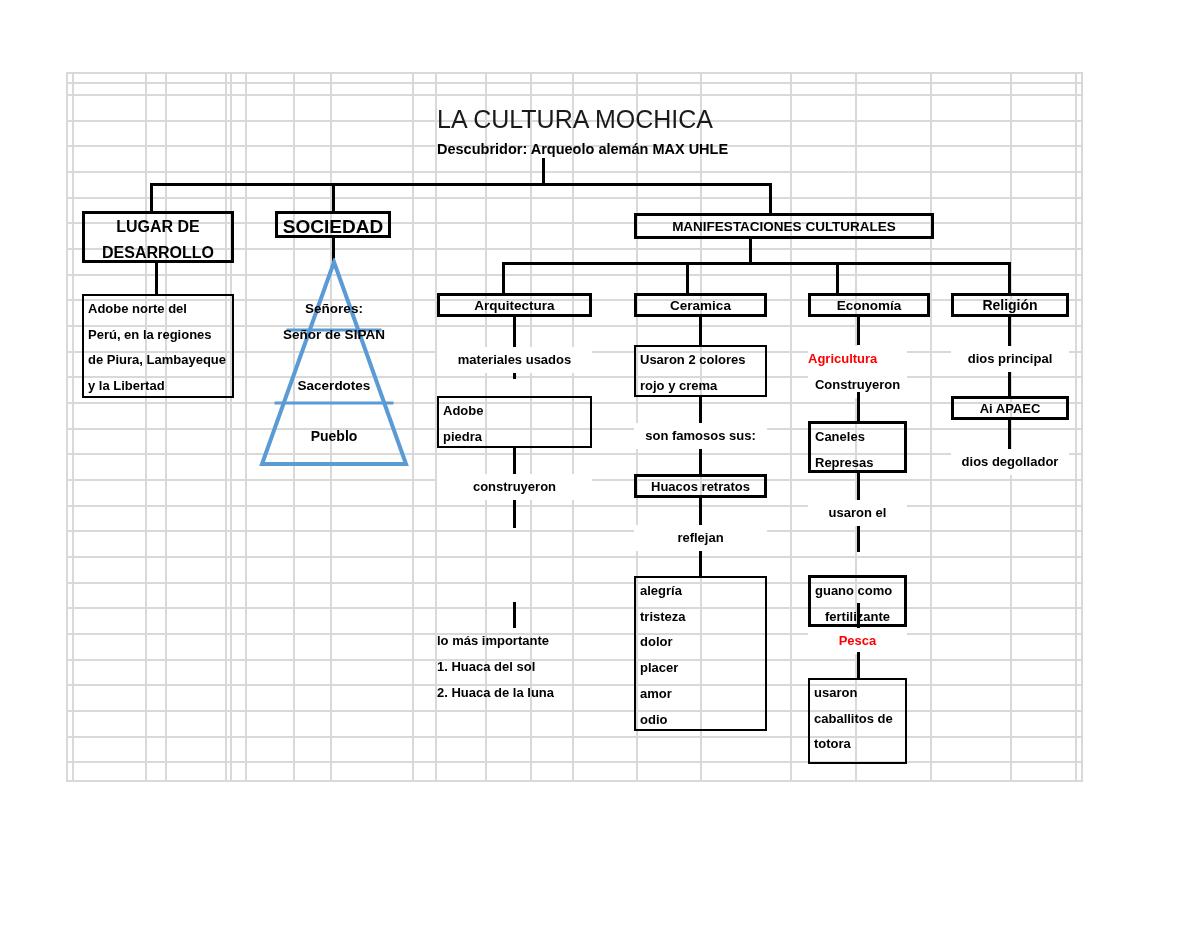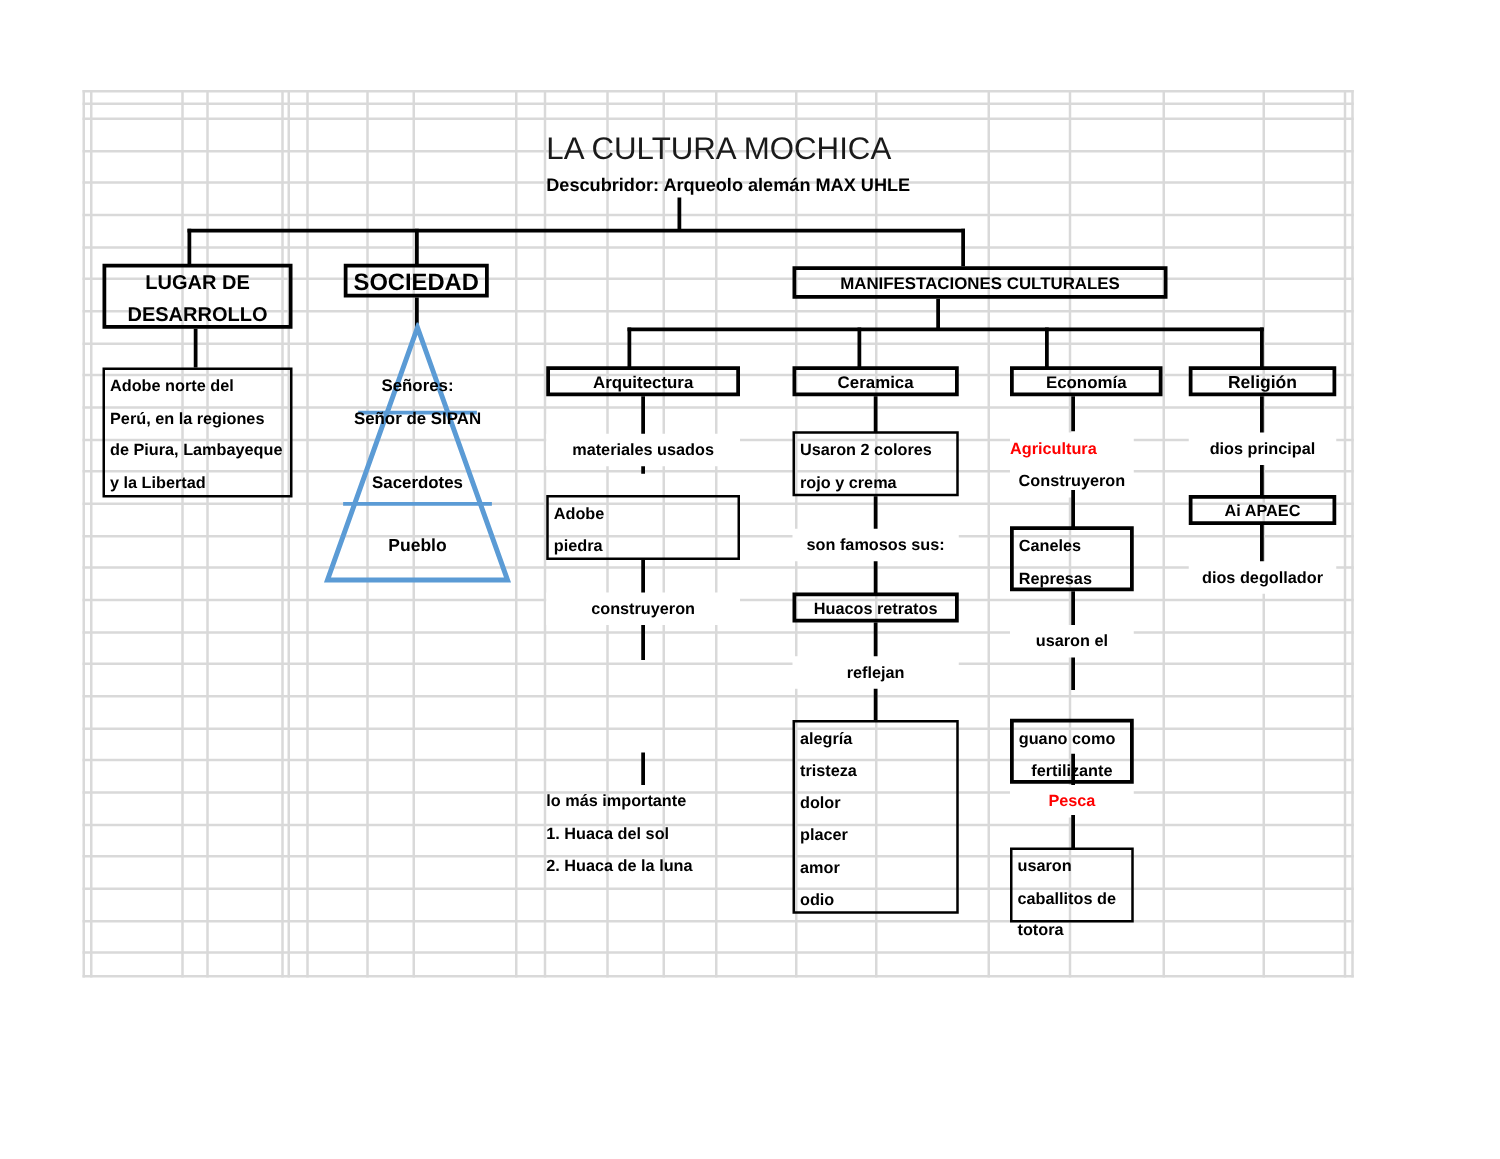--- a/index.html
+++ b/index.html
@@ -195,21 +195,21 @@
   </div>
   <div class="ln lnv" style="left:857px;top:473px;height:79px;"></div>
   <div class="txt" style="left:808px;top:500px;width:99px;font-size:13px;text-align:center;background:#fff;">usaron el</div>
   <div class="box" style="left:808px;top:551px;width:99px;height:52px;margin-top:24px;">
     <div class="line lft" style="font-size:13px">guano como</div>
     <div class="line ctr" style="font-size:13px">fertilizante</div>
   </div>
   <div class="ln lnv" style="left:857px;top:603px;height:30px;"></div>
   <div class="txt red" style="left:808px;top:628px;width:99px;font-size:13px;text-align:center;background:#fff;">Pesca</div>
   <div class="ln lnv" style="left:857px;top:652px;height:27px;"></div>
-  <div class="box thin" style="left:808px;top:678px;width:99px;height:60px;">
+  <div class="box thin" style="left:808px;top:678px;width:99px;height:86px;">
     <div class="line lft" style="font-size:13px">usaron</div>
     <div class="line lft" style="font-size:13px">caballitos de</div>
     <div class="line lft" style="font-size:13px">totora</div>
   </div>
 
   <div class="box" style="left:951px;top:293px;width:118px;height:24px;">
     <div class="line ctr" style="font-size:14px;line-height:19px;">Religión</div>
   </div>
   <div class="ln lnv" style="left:1008px;top:317px;height:79px;"></div>
   <div class="txt" style="left:951px;top:346px;width:118px;font-size:13px;text-align:center;background:#fff;">dios principal</div>

